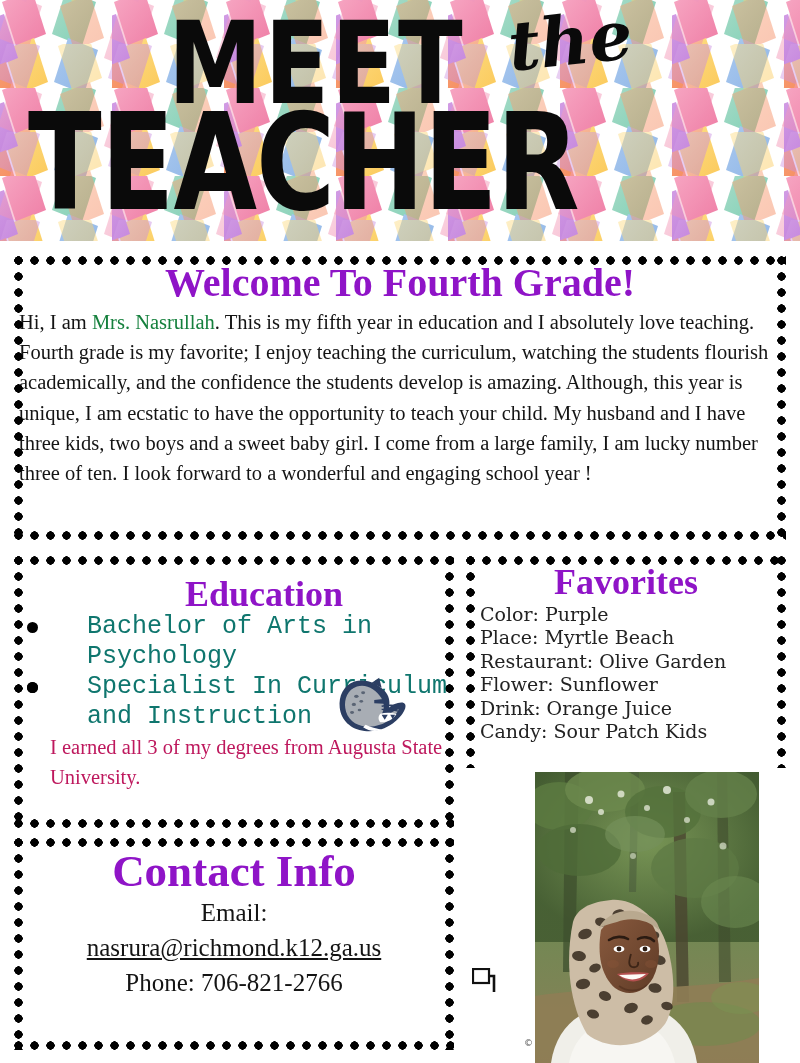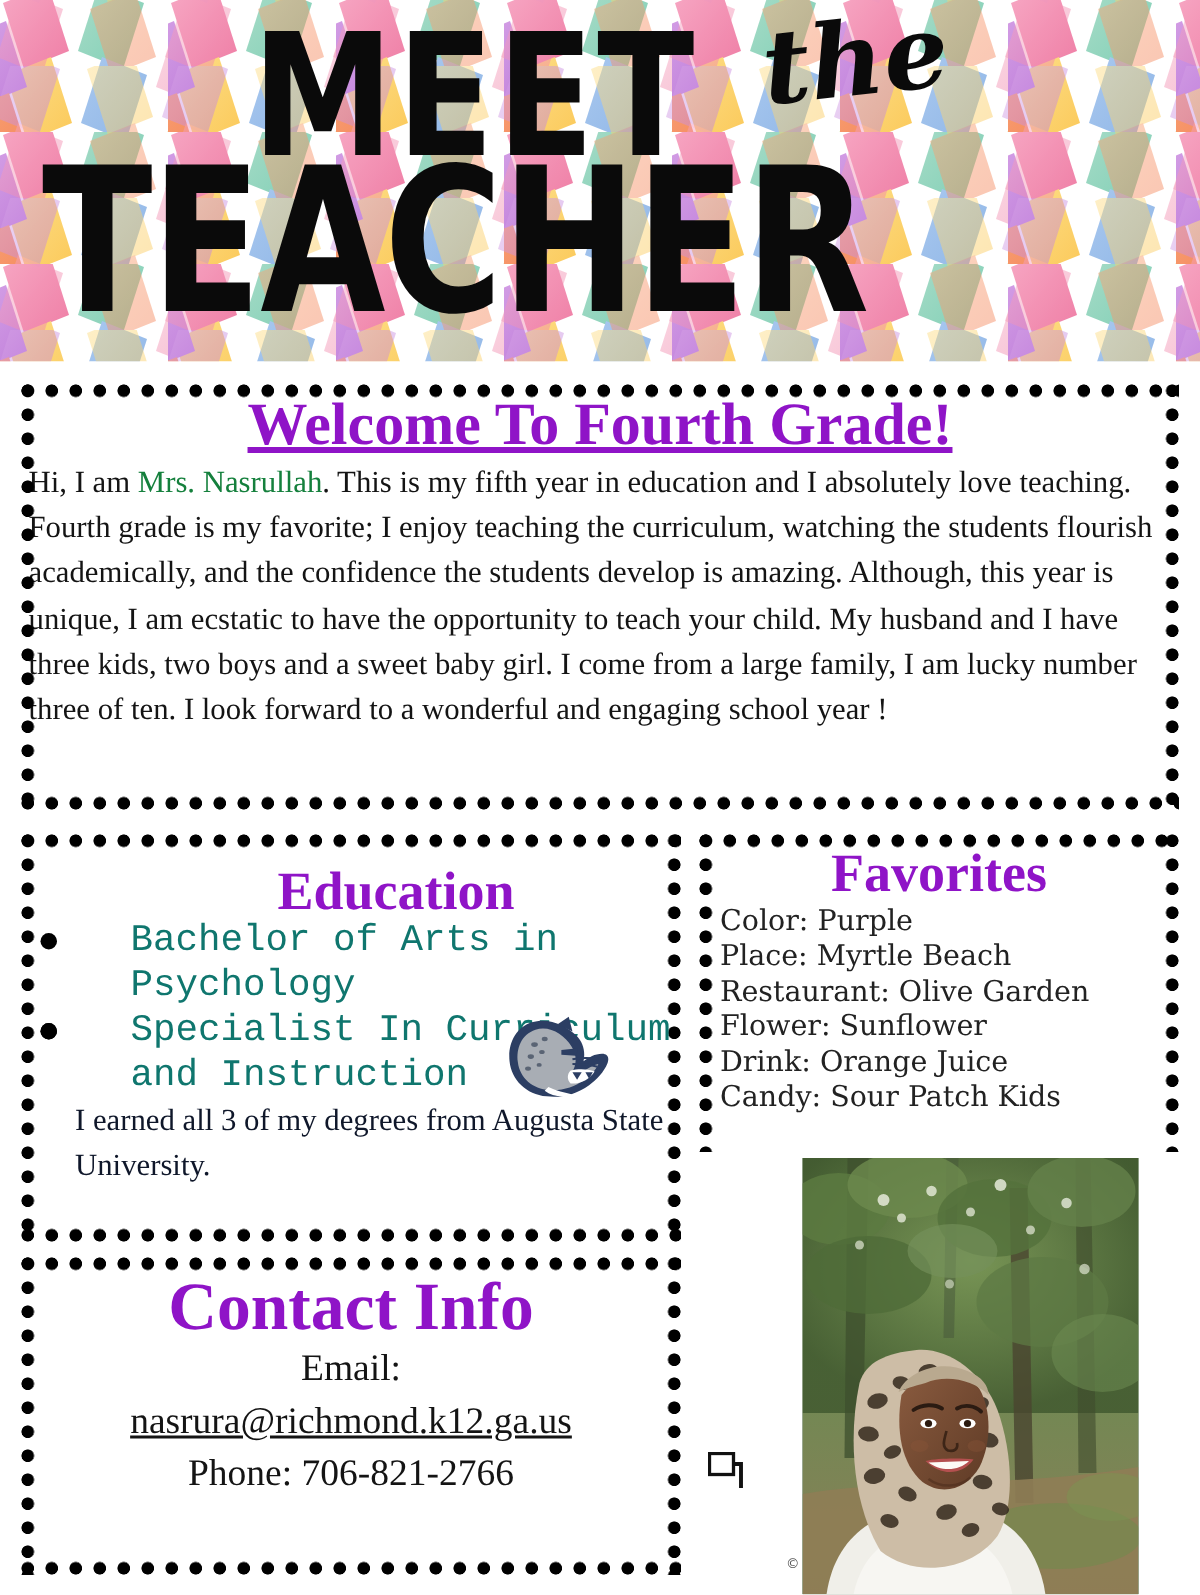--- a/index.html
+++ b/index.html
@@ -108,21 +108,20 @@
 
   
   #welcome-panel {
     position: absolute;
     left: 14px; top: 256px;
     width: 772px; height: 284px;
   }
   #welcome-heading {
     font-size: 40px;
     margin-top: 6px;
-    text-decoration: underline;
   }
   #welcome-body {
     margin-top: 3px;
     padding: 0 6px 0 5px;
     font-size: 20.5px;
     line-height: 30.2px;
     color: #141414;
     text-align: left;
   }
   .name-purple { color: #15803d; }
@@ -157,21 +156,21 @@
     top: 10px;
     width: 11px; height: 11px;
     border-radius: 50%;
     background: #000;
   }
   #education-note {
     margin-top: 0px;
     padding-left: 36px;
     font-size: 20.5px;
     line-height: 30px;
-    color: #0f172a;
+    color: #be185d;
   }
   #mascot-logo {
     position: absolute;
     right: 44px;
     top: 118px;
     width: 74px; height: 62px;
   }
 
   
   #favorites-panel {

